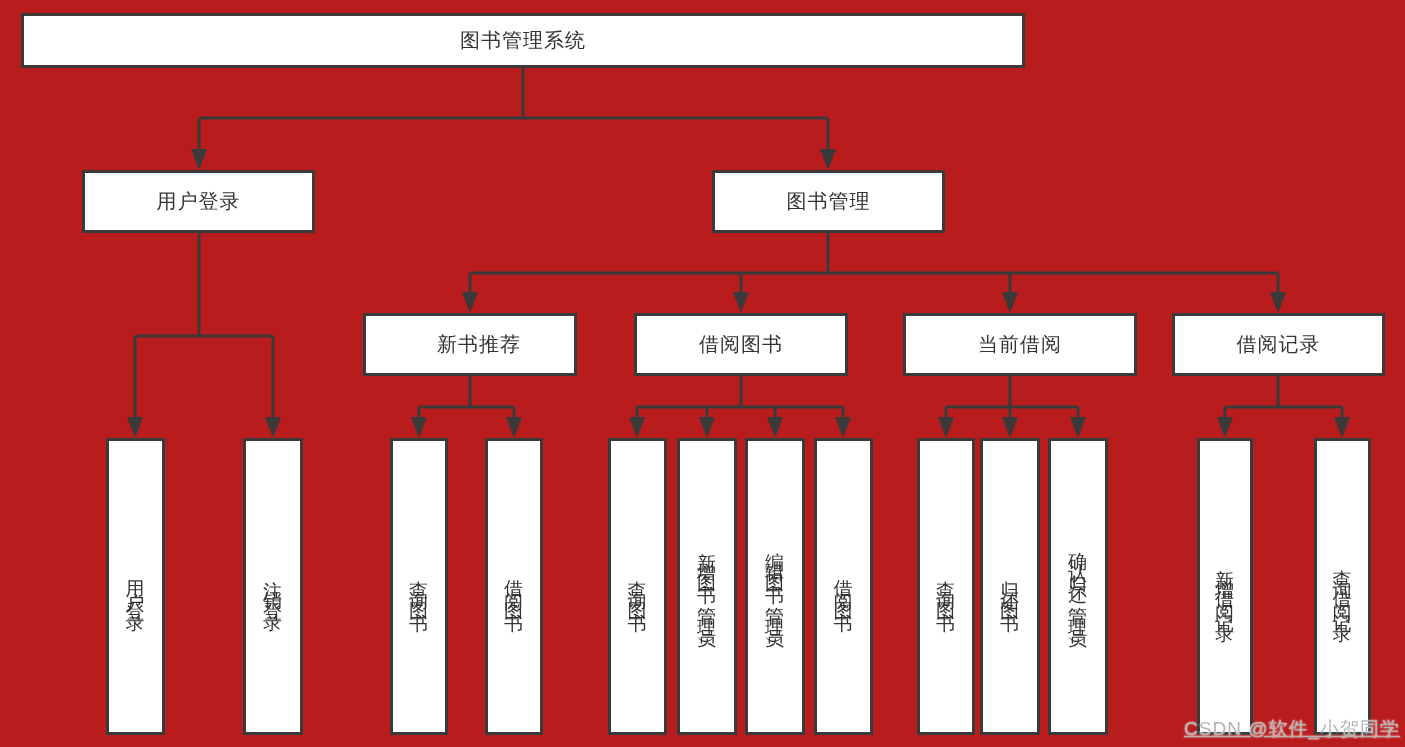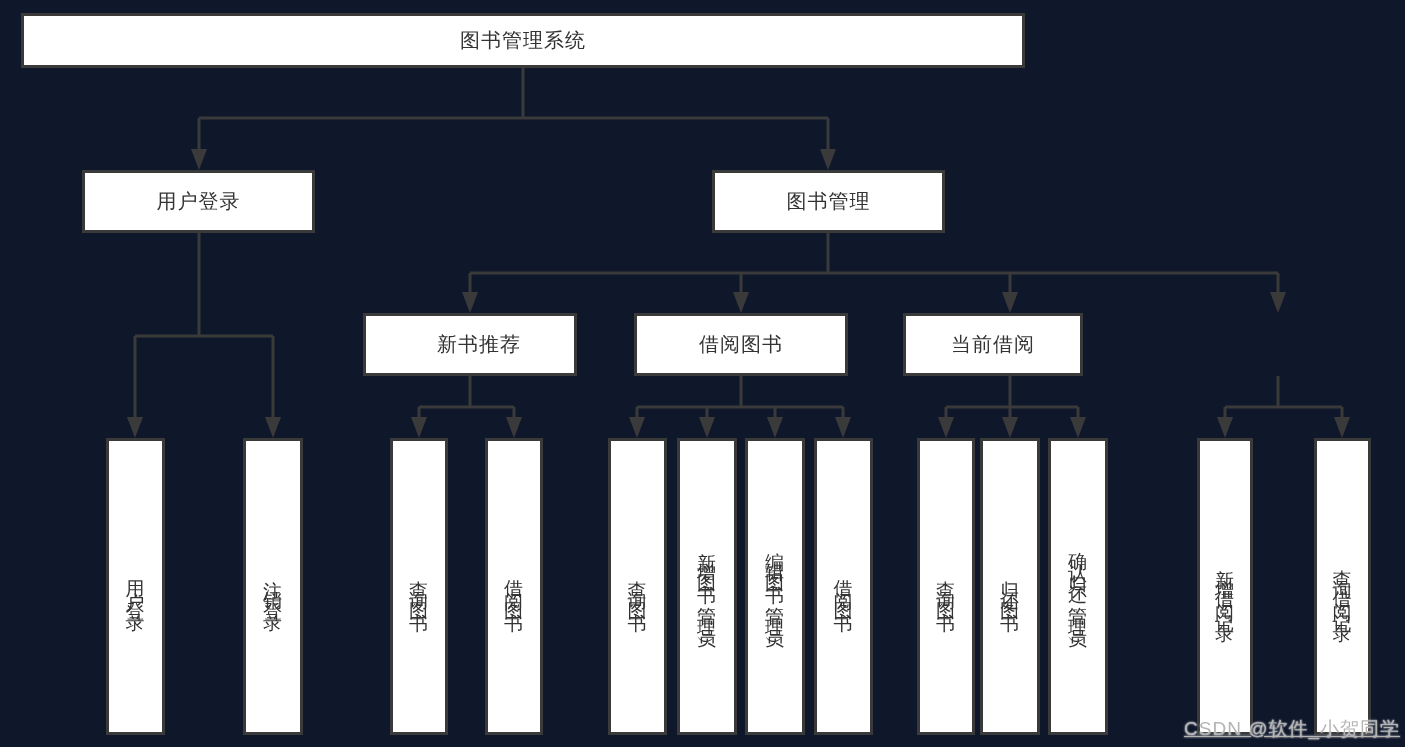--- a/index.html
+++ b/index.html
@@ -1,19 +1,19 @@
 <!DOCTYPE html>
 <html><head>
 <meta charset="utf-8">
 <style>
   html,body{margin:0;padding:0;background:#ffffff;}
   #stage{
     position:relative;
     width:1405px;height:747px;
-    background:#0f172a;
+    background:#b91c1c;
     font-family:"Liberation Sans", sans-serif;
     overflow:hidden;
   }
   #connectors{position:absolute;left:0;top:0;width:1405px;height:747px;}
   .box{
     position:absolute;
     box-sizing:border-box;
     border:3px solid #3a3a3a;
     background:#ffffff;
     display:flex;align-items:center;justify-content:center;
@@ -39,21 +39,21 @@
     line-height:1;
     letter-spacing:11px;
     color:#333333;
   }
   
   #root-box           {left:21px;  top:13px;  width:1004px; height:55px;}
   #node-user-login    {left:82px;  top:170px; width:233px;  height:63px;}
   #node-book-mgmt     {left:712px; top:170px; width:233px;  height:63px;align-items:center;}
   #node-new-book      {left:363px; top:313px; width:214px;  height:63px;padding-left:18px;}
   #node-borrow        {left:634px; top:313px; width:214px;  height:63px;}
-  #node-current       {left:903px; top:313px; width:180px;  height:63px;}
+  #node-current       {left:903px; top:313px; width:234px;  height:63px;}
   #node-records       {left:1172px;top:313px; width:213px;  height:63px;}
   .leaf{top:438px;height:297px;}
   #leaf-u1{left:106px; width:59px;}
   #leaf-u2{left:243px; width:60px;}
   #leaf-n1{left:390px; width:58px;}
   #leaf-n2{left:485px; width:58px;}
   #leaf-b1{left:608px; width:59px;}
   #leaf-b2{left:677px; width:60px;}
   #leaf-b3{left:745px; width:60px;}
   #leaf-b4{left:814px; width:59px;}
@@ -132,20 +132,23 @@
 
   <div class="box" id="node-new-book">
     <span>新书推荐</span>
   </div>
   <div class="box" id="node-borrow">
     <span>借阅图书</span>
   </div>
   <div class="box" id="node-current">
     <span>当前借阅</span>
   </div>
+  <div class="box" id="node-records">
+    <span>借阅记录</span>
+  </div>
 
   <div class="vbox leaf" id="leaf-u1">
     <span class="vtext">用户登录</span>
   </div>
   <div class="vbox leaf" id="leaf-u2">
     <span class="vtext">注销登录</span>
   </div>
 
   <div class="vbox leaf" id="leaf-n1">
     <span class="vtext">查询图书</span>

